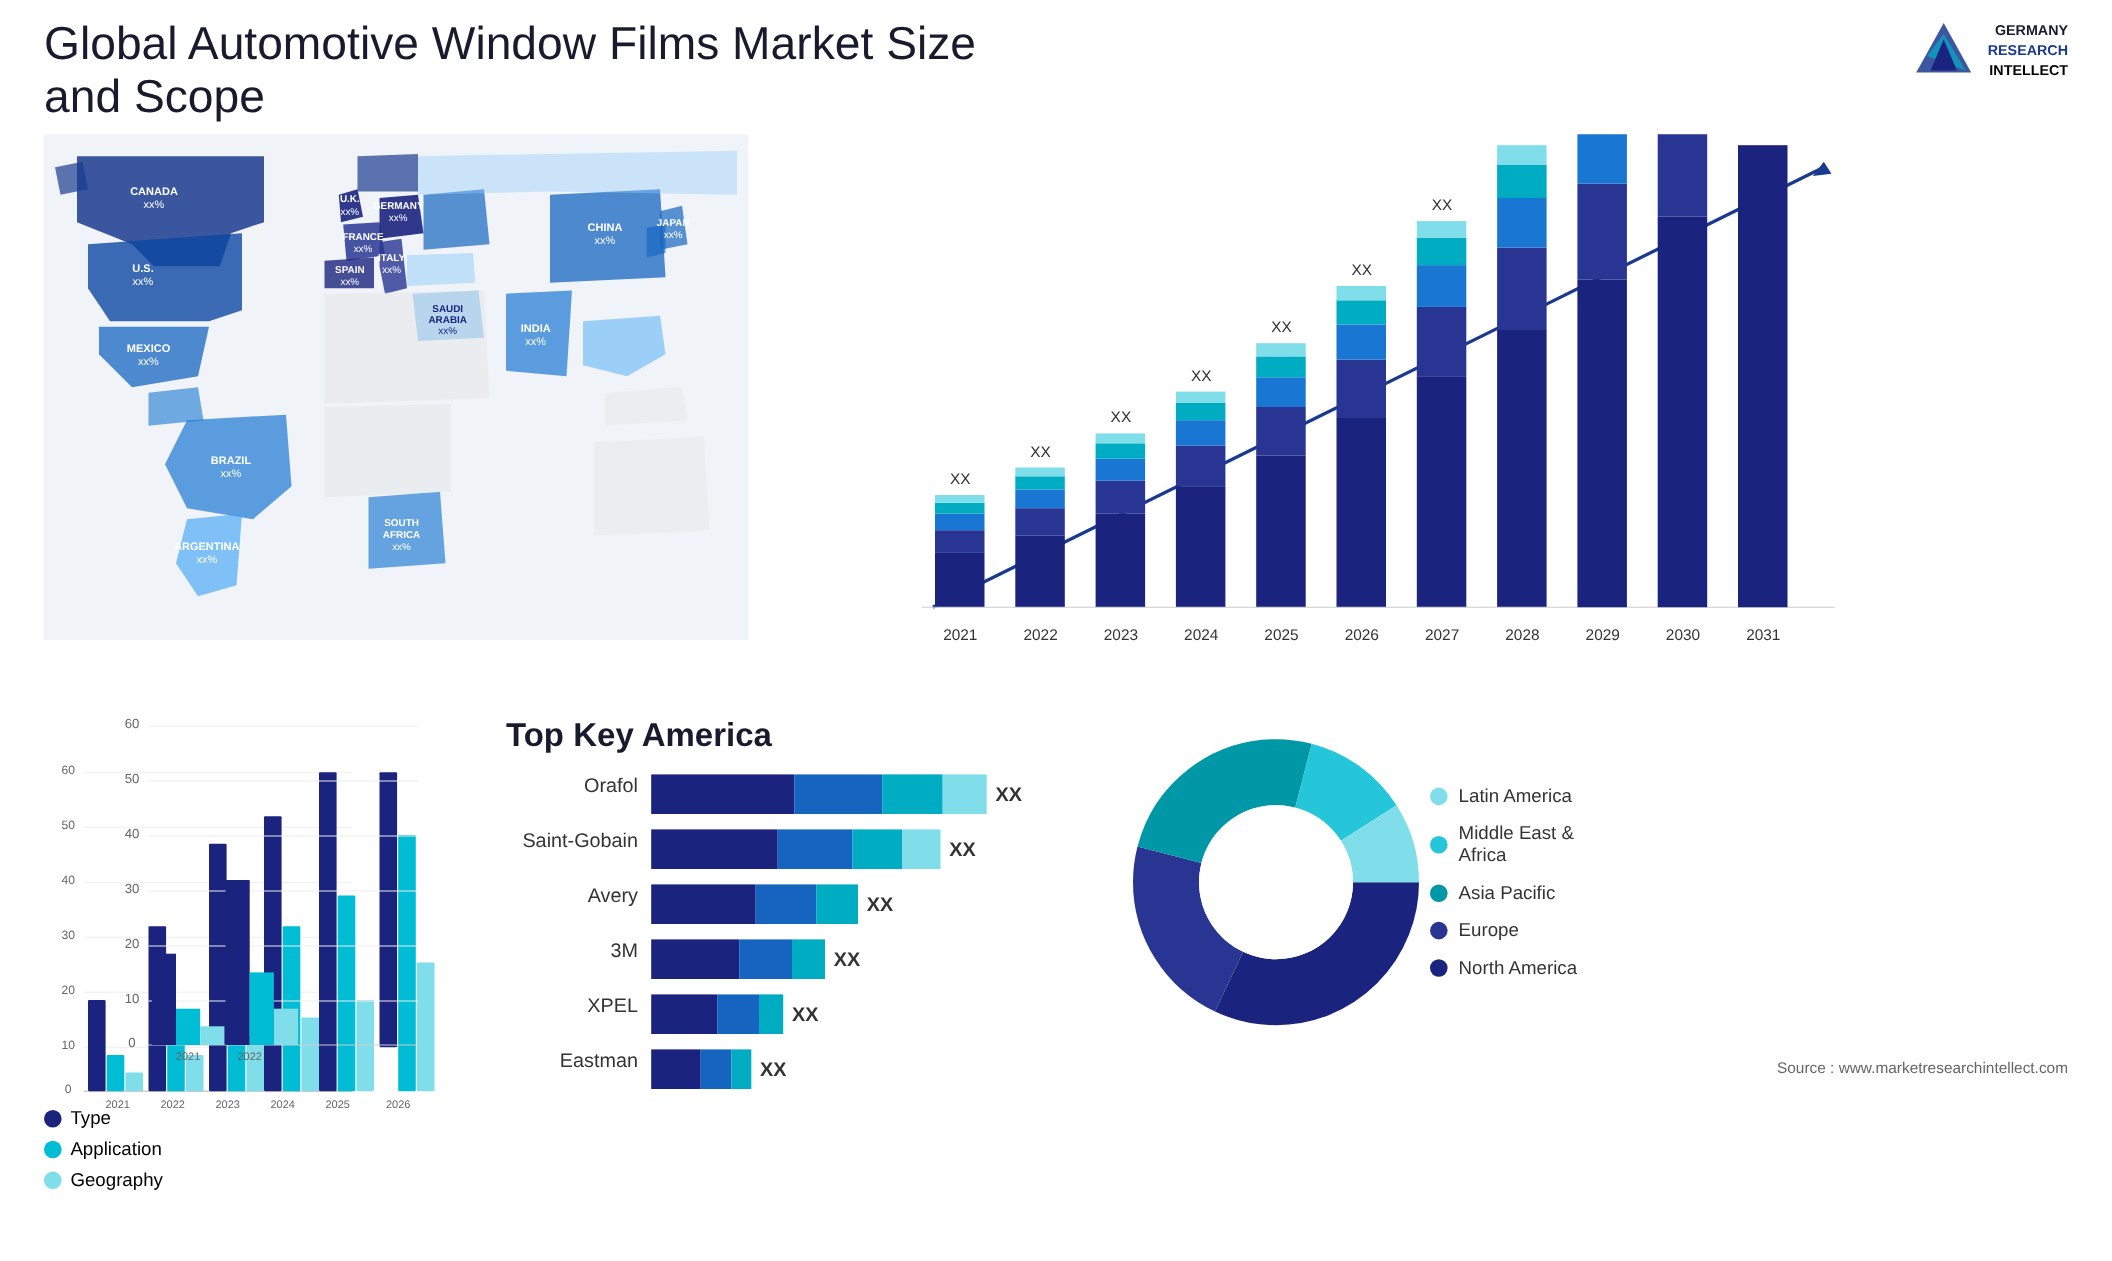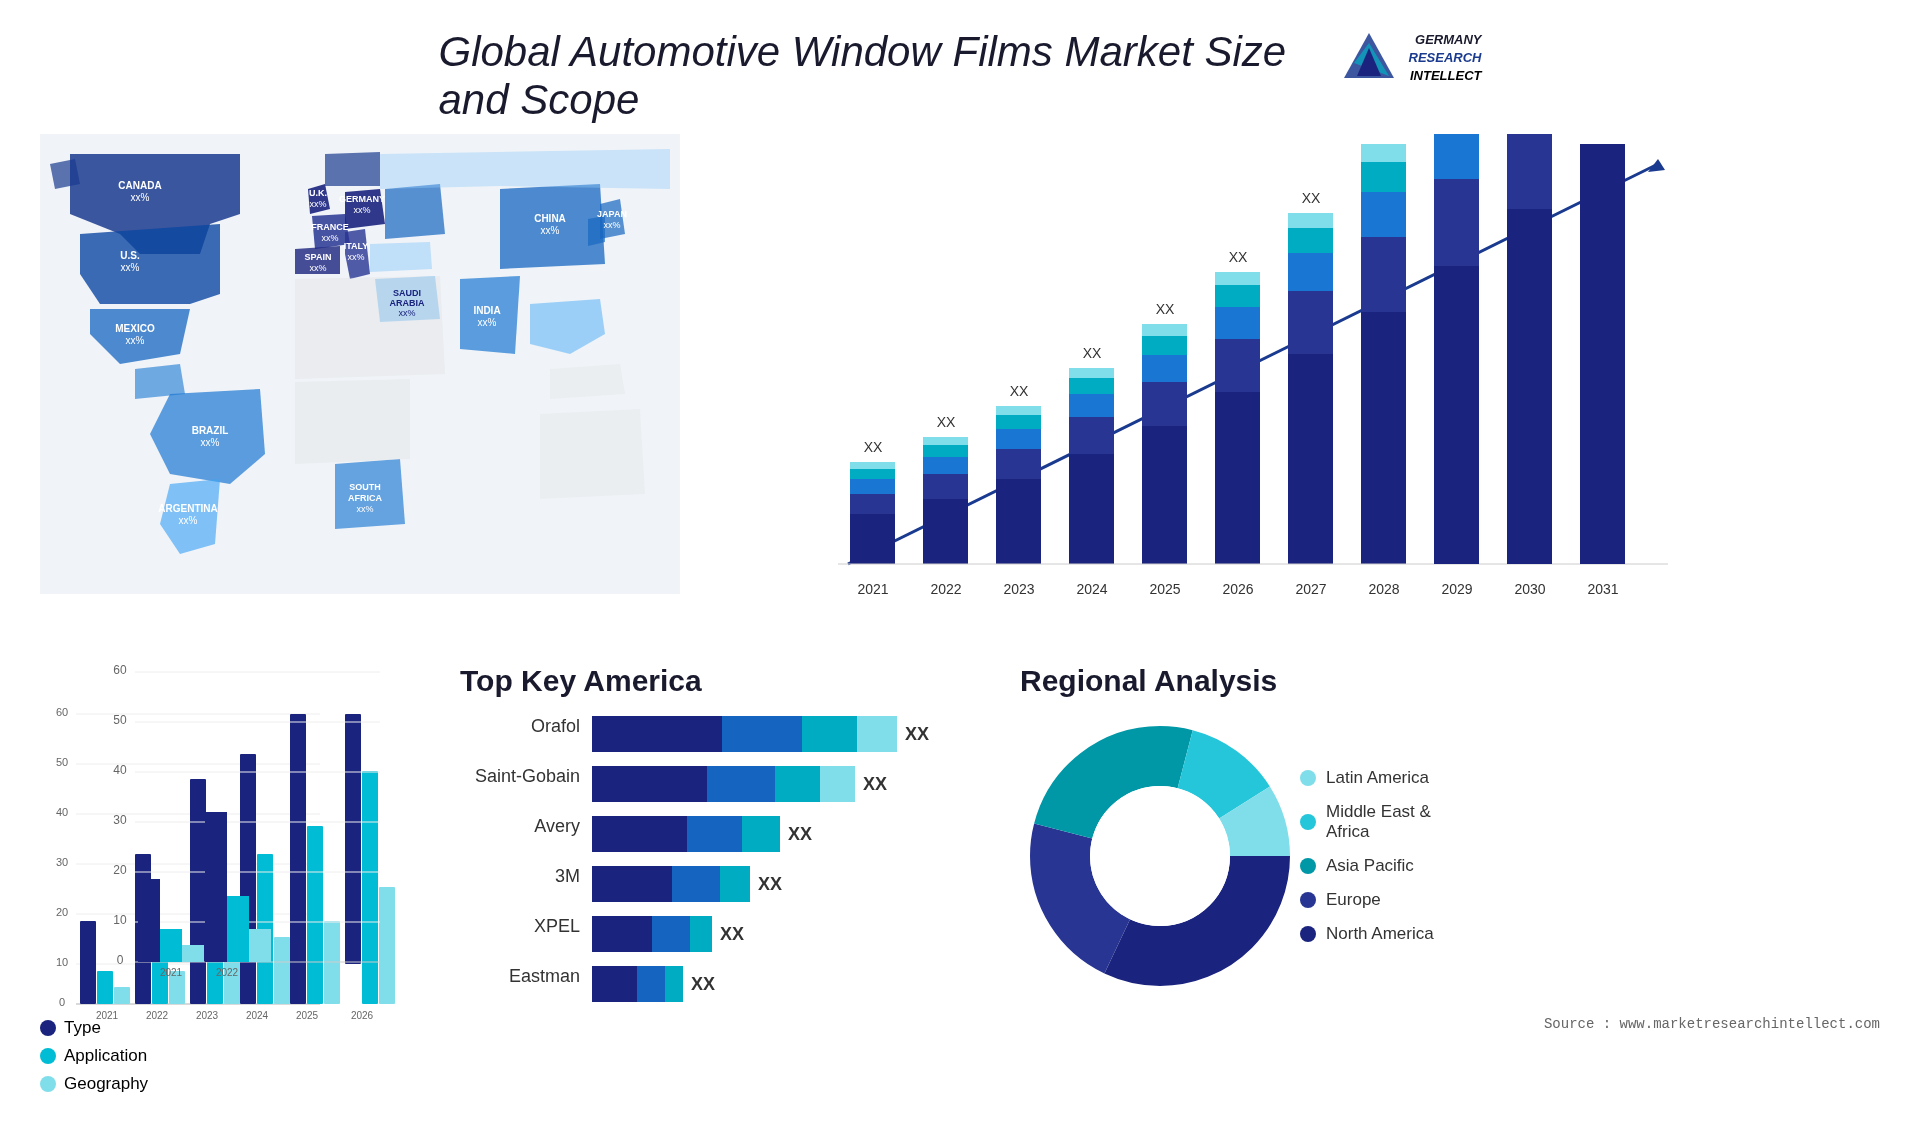--- a/index.html
+++ b/index.html
@@ -6,24 +6,23 @@
     body {
       width: 1920px;
       height: 1146px;
       background: #fff;
       font-family: Arial, sans-serif;
       overflow: hidden;
     }
 
     .header {
       display: flex;
-      justify-content: center;
+      justify-content: space-between;
       align-items: flex-start;
-      padding: 28px 40px 10px 40px;
-      font-style: italic;
+      padding: 16px 40px 10px 40px;
     }
 
     .title {
       font-size: 42px;
       font-weight: 400;
       color: #1a1a2e;
       max-width: 900px;
     }
 
     .logo {
@@ -183,21 +182,20 @@
       border-radius: 50%;
       flex-shrink: 0;
     }
 
     .source-text {
       text-align: right;
       font-size: 14px;
       color: #666;
       padding-right: 40px;
       margin-top: 4px;
-      font-family: Liberation Mono, monospace;
     }
 
     .map-wrapper {
       position: relative;
       width: 640px;
       height: 460px;
     }
 
     
     .seg-legend {
@@ -618,21 +616,20 @@
             <div style="width:18px; height:36px; background:#00acc1;"></div>
           </div>
           <span class="player-value">XX</span>
         </div>
       </div>
 
     </div>
   </div>
 
   <div class="regional-section">
-    <h2 class="section-title">Regional Analysis</h2>
     <div class="donut-container">
       <svg width="280" height="280" viewBox="0 0 280 280">
 
         <circle cx="140" cy="140" r="100" fill="none" stroke="#1a237e" stroke-width="60" stroke-dasharray="201 628" stroke-dashoffset="0"></circle>
         <circle cx="140" cy="140" r="100" fill="none" stroke="#283593" stroke-width="60" stroke-dasharray="138 628" stroke-dashoffset="-201"></circle>
         <circle cx="140" cy="140" r="100" fill="none" stroke="#0097a7" stroke-width="60" stroke-dasharray="157 628" stroke-dashoffset="-339"></circle>
         <circle cx="140" cy="140" r="100" fill="none" stroke="#26c6da" stroke-width="60" stroke-dasharray="75 628" stroke-dashoffset="-496"></circle>
         <circle cx="140" cy="140" r="100" fill="none" stroke="#80deea" stroke-width="60" stroke-dasharray="57 628" stroke-dashoffset="-571"></circle>
 
         <circle cx="140" cy="140" r="70" fill="white"></circle>

